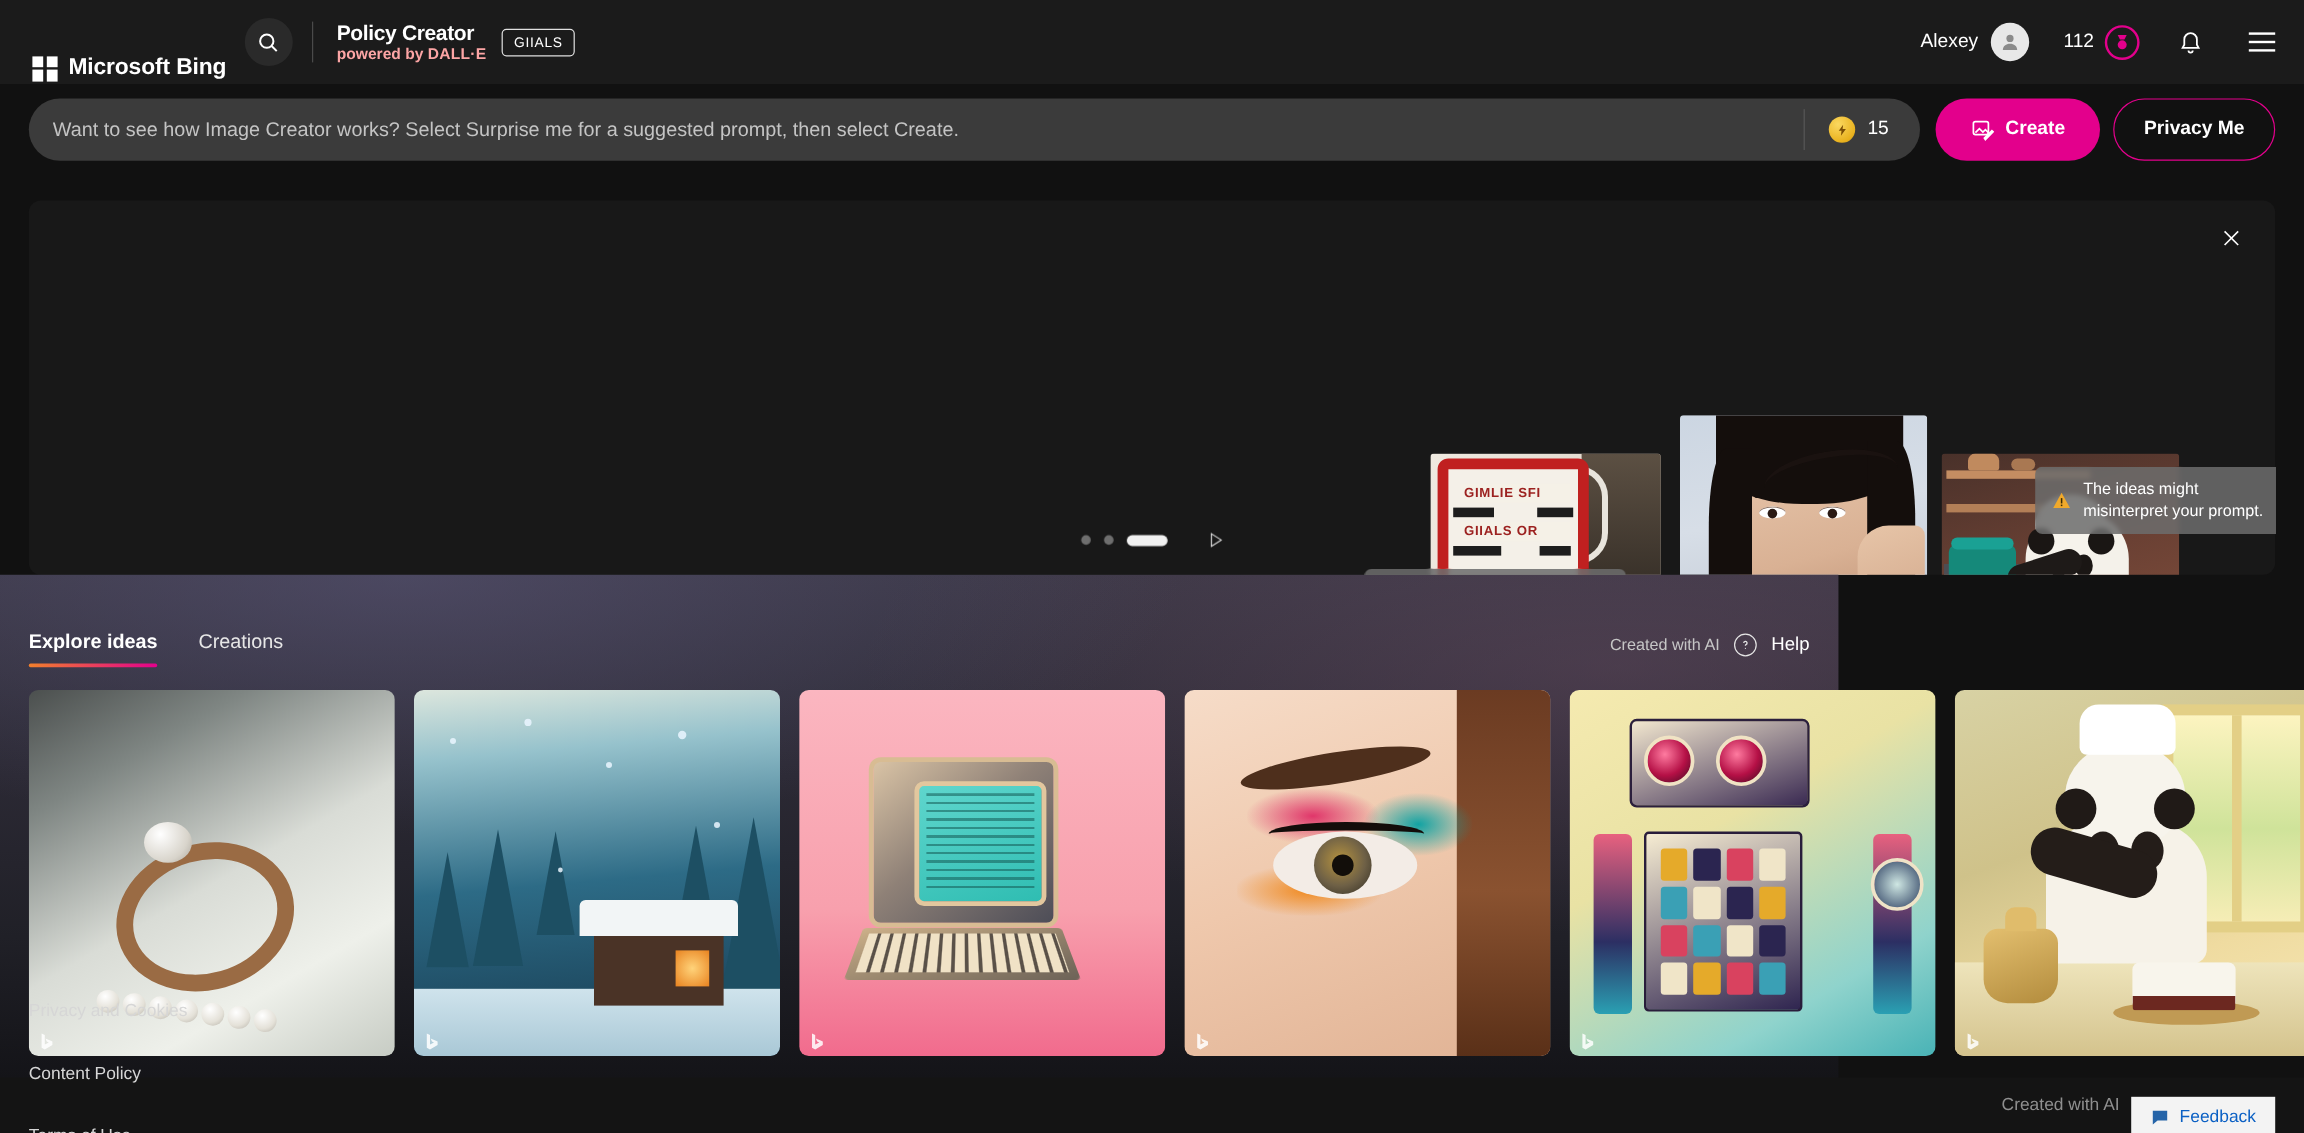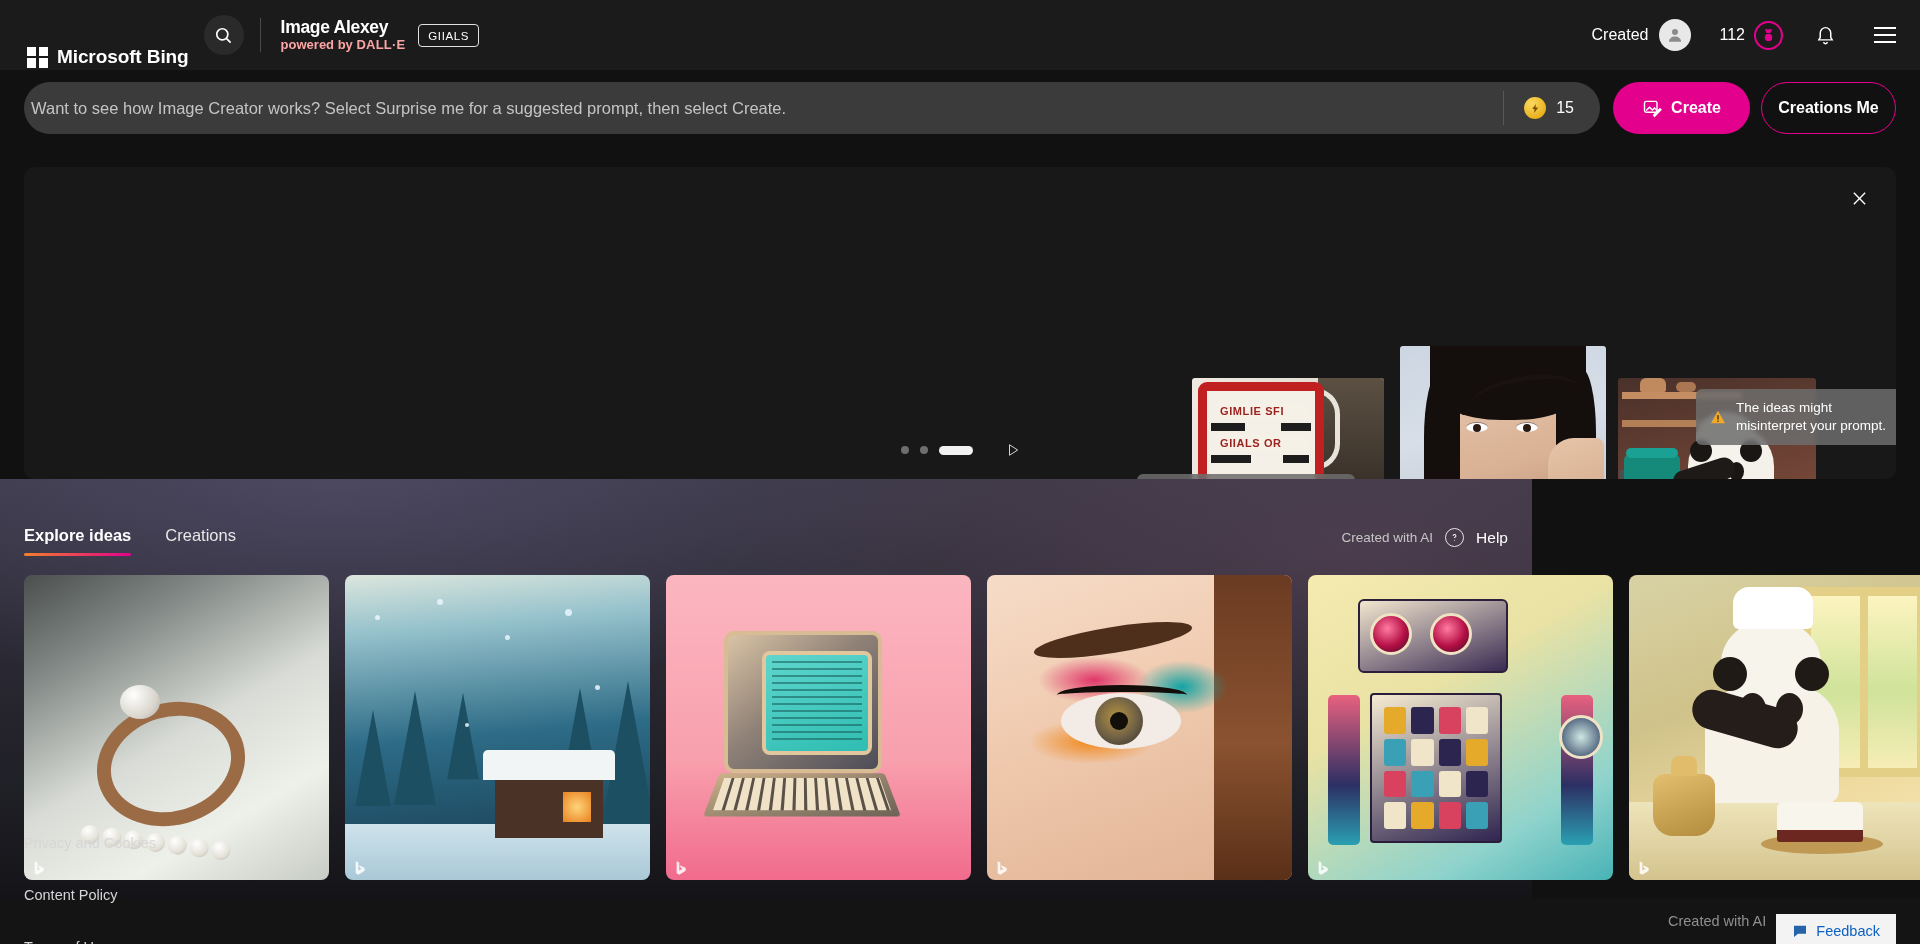--- a/index.html
+++ b/index.html
@@ -66,21 +66,21 @@
   
   .promptbar {
     position: absolute; top: 82px; left: 24px;
     width: 1576px; height: 52px;
     background: #3b3b3b; border-radius: 26px;
     display: flex; align-items: center;
   }
   .prompt-input {
     flex: 1; background: transparent; border: none; outline: none;
     color: #c9c9c9; font-size: 16.5px; font-family: inherit;
-    padding: 0 24px 0 7px;
+    padding: 0 24px 0 20px;
   }
   .prompt-input::placeholder { color: #c4c4c4; }
   .boost-sep { width: 1px; height: 34px; background: #585858; }
   .boost {
     display: flex; align-items: center; gap: 10px;
     padding: 0 26px 0 20px; cursor: pointer;
   }
   .coin {
     width: 22px; height: 22px; border-radius: 50%;
     background: radial-gradient(circle at 35% 30%, #fbd860 0%, #e9b21f 70%, #c68f10 100%);
@@ -372,28 +372,28 @@
   <div class="search-circle">
     <svg width="19" height="19" viewBox="0 0 24 24" fill="none" stroke="#fff" stroke-width="2.1">
       <circle cx="10.5" cy="10.5" r="7"></circle>
         <line x1="15.6" y1="15.6" x2="21" y2="21"></line>
     </svg>
   </div>
 
   <div class="hdr-divider"></div>
 
   <div class="app-title-wrap">
-    <div class="app-title">Image Alexey</div>
+    <div class="app-title">Policy Creator</div>
     <div class="app-sub"><span>powered by </span><b>DALL·E</b></div>
   </div>
 
   <div class="preview-badge">GIIALS</div>
 
   <div class="hdr-right">
-    <span class="user-name">Created</span>
+    <span class="user-name">Alexey</span>
     <div class="avatar">
       <svg width="18" height="18" viewBox="0 0 24 24" fill="#8b8b8b">
         <circle cx="12" cy="8" r="4"></circle>
         <path d="M4 21c0-4.4 3.6-7 8-7s8 2.6 8 7z"></path>
       </svg>
     </div>
 
     <div class="rewards">
       <span class="rewards-count">112</span>
       <span class="rewards-badge">
@@ -434,21 +434,21 @@
 
 <button class="btn-create">
   <svg width="20" height="20" viewBox="0 0 24 24" fill="none" stroke="#fff" stroke-width="1.7">
     <rect x="3" y="4" width="15" height="13" rx="2"></rect>
     <path d="M5 15l4-4 3.5 3.5L15 12l3 3"></path>
     <path d="M14 20.5 21.5 13l1.2 1.2L15 22z"></path>
   </svg>
   <span>Create</span>
 </button>
 
-<button class="btn-surprise">Creations Me</button>
+<button class="btn-surprise">Privacy Me</button>
 
 <div class="banner">
 
 
   <div class="banner-close">
     <svg width="17" height="17" viewBox="0 0 24 24" stroke="#fff" stroke-width="1.9">
       <line x1="4" y1="4" x2="20" y2="20"></line>
         <line x1="20" y1="4" x2="4" y2="20"></line>
     </svg>
   </div>

